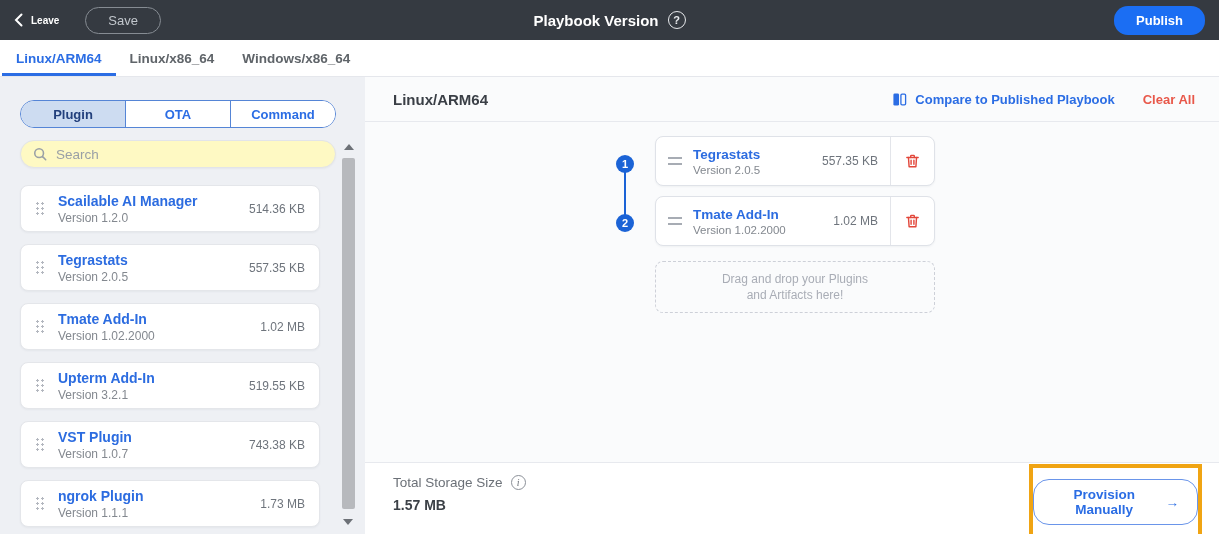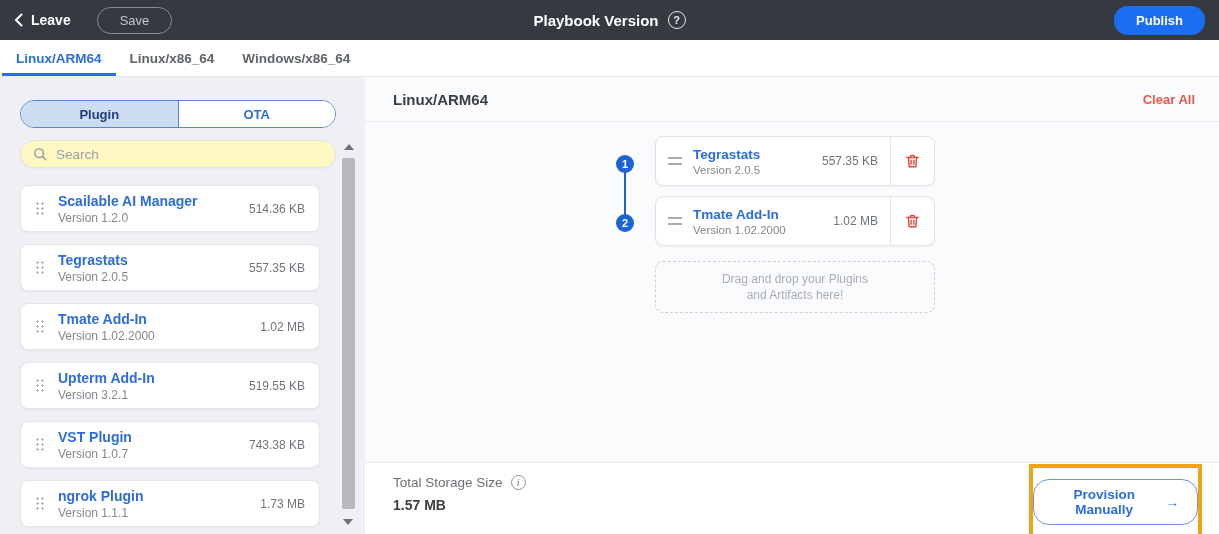--- a/index.html
+++ b/index.html
@@ -1,21 +1,21 @@
 <!DOCTYPE html>
 <html><head>
 <meta charset="utf-8">
 <style>
   * { margin:0; padding:0; box-sizing:border-box; }
   body { font-family:"Liberation Sans", sans-serif; background:#fff; }
   .app { width:1219px; height:534px; position:relative; overflow:hidden; background:#fbfbfd; }
 
   
   .topbar { height:40px; background:#353a41; display:flex; align-items:center; padding:0 14px; position:relative; }
-  .leave { display:flex; align-items:center; gap:8px; color:#fff; font-size:14px; font-weight:700; cursor:pointer; }
+  .leave { display:flex; align-items:center; gap:8px; color:#fff; font-size:10px; font-weight:700; cursor:pointer; }
   .save-btn { margin-left:26px; border:1px solid #868c93; border-radius:14px; background:transparent;
     color:#c2c7cd; font-size:13px; padding:5px 22px; font-family:inherit; cursor:pointer; }
   .topbar-title { position:absolute; left:50%; top:50%; transform:translate(-50%,-50%);
     display:flex; align-items:center; gap:9px; color:#fff; font-size:15px; font-weight:700; }
   .help-circle { width:18px; height:18px; border:1.5px solid #e8eaed; border-radius:50%; color:#e8eaed;
     font-size:11px; font-weight:700; display:flex; align-items:center; justify-content:center; }
   .publish-btn { margin-left:auto; background:#1b6ef3; color:#fff; border:none; border-radius:14px;
     font-size:13px; font-weight:600; padding:7px 22px; font-family:inherit; cursor:pointer; }
 
   
@@ -123,20 +123,21 @@
     <div class="tab">Linux/x86_64</div>
     <div class="tab">Windows/x86_64</div>
   </div>
 
   <div class="body-row">
 
     <div class="sidebar">
       <div class="segmented">
         <div class="segment selected">Plugin</div>
         <div class="segment">OTA</div>
+        <div class="segment">Command</div>
       </div>
 
       <div class="searchbox">
         <svg width="14" height="14" viewBox="0 0 16 16" fill="none" stroke="#9aa0a6" stroke-width="1.8" stroke-linecap="round">
             <circle cx="7" cy="7" r="5"></circle>
             <path d="M11 11l3.5 3.5"></path>
           </svg>
         <input type="text" placeholder="Search" style="">
       </div>
 
@@ -195,20 +196,27 @@
         <div class="sb-arrow up"></div>
         <div class="sb-thumb"></div>
         <div class="sb-arrow down"></div>
       </div>
     </div>
 
     <div class="main">
       <div class="main-header">
         <span class="main-title">Linux/ARM64</span>
         <div class="header-actions">
+          <div class="compare-link">
+            <svg width="15" height="15" viewBox="0 0 16 16">
+                <rect x="1.5" y="1.5" width="6" height="13" rx="1.5" fill="#2b6de4"></rect>
+                <rect x="9.5" y="2.2" width="5" height="11.6" rx="1.2" fill="none" stroke="#2b6de4" stroke-width="1.4"></rect>
+              </svg>
+            <span>Compare to Published Playbook</span>
+          </div>
           <span class="clearall-link">Clear All</span>
         </div>
       </div>
 
       <div class="main-content">
         <div class="rail"></div>
         <div class="step-circle step-1">1</div>
         <div class="step-circle step-2">2</div>
 
         <div class="pb-item pb-item-1">

